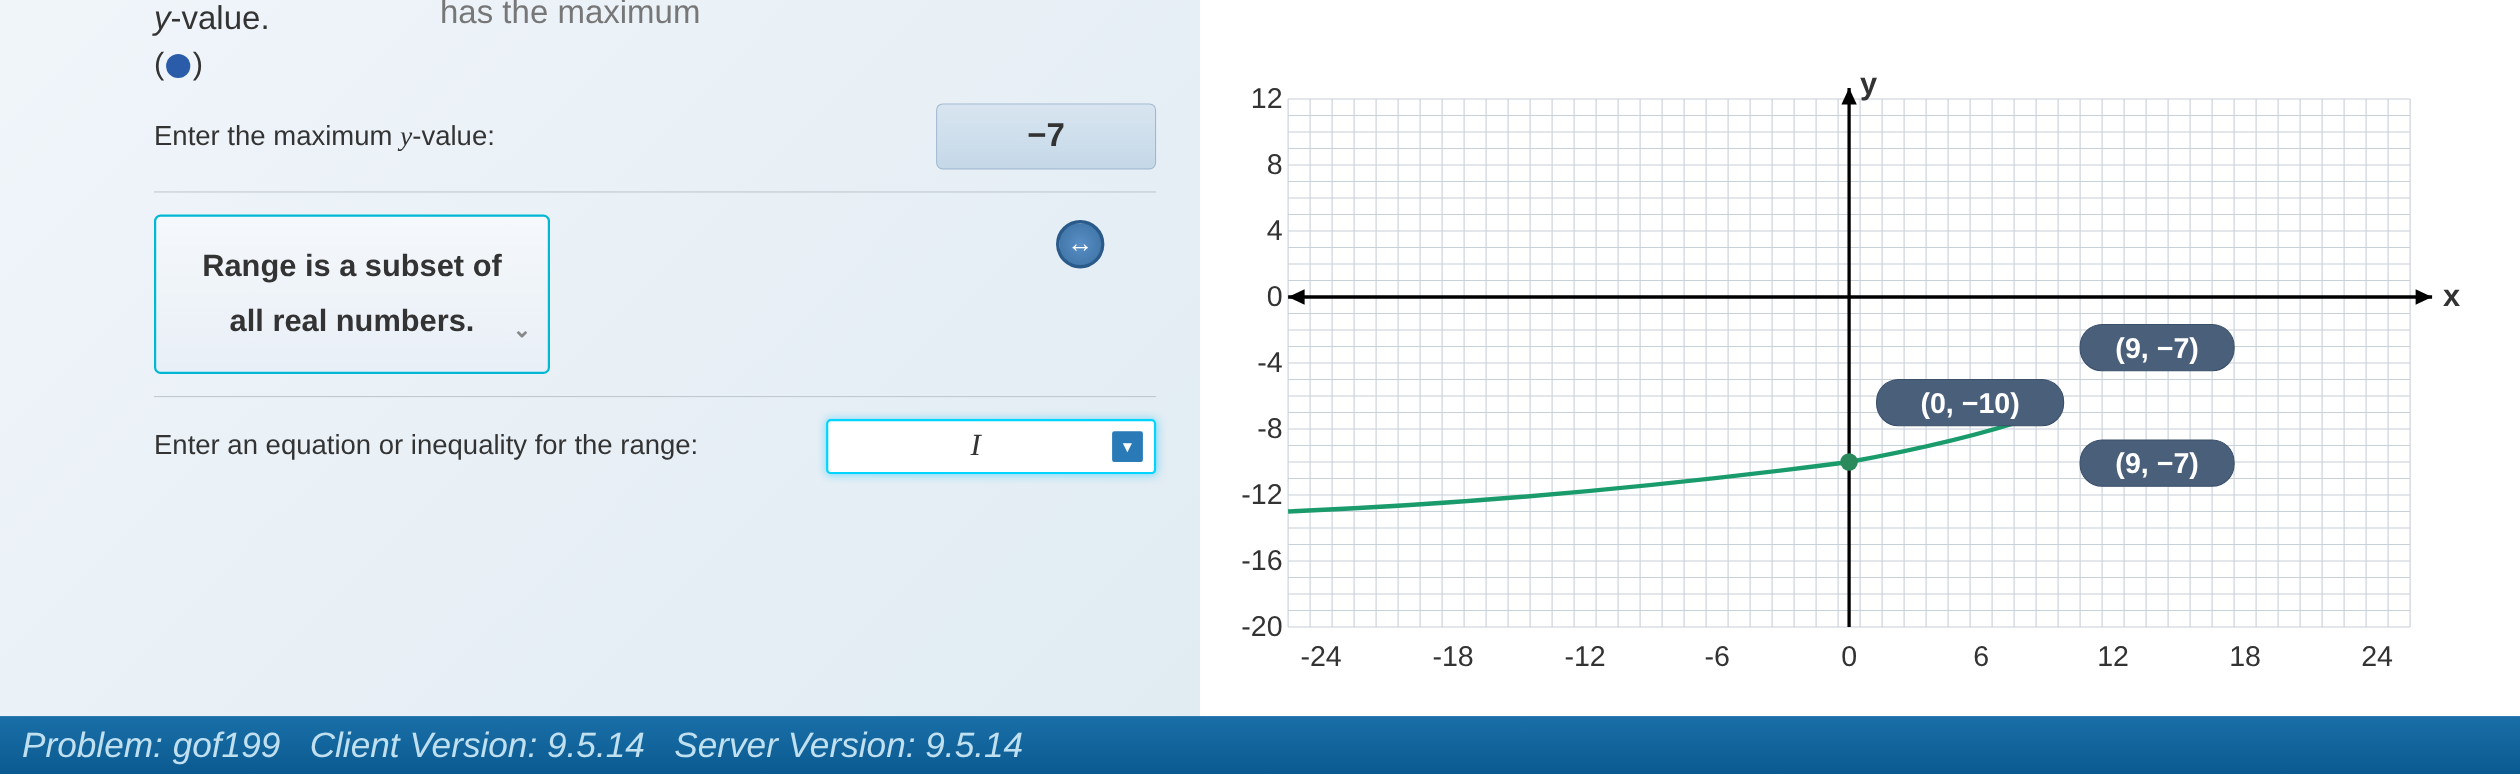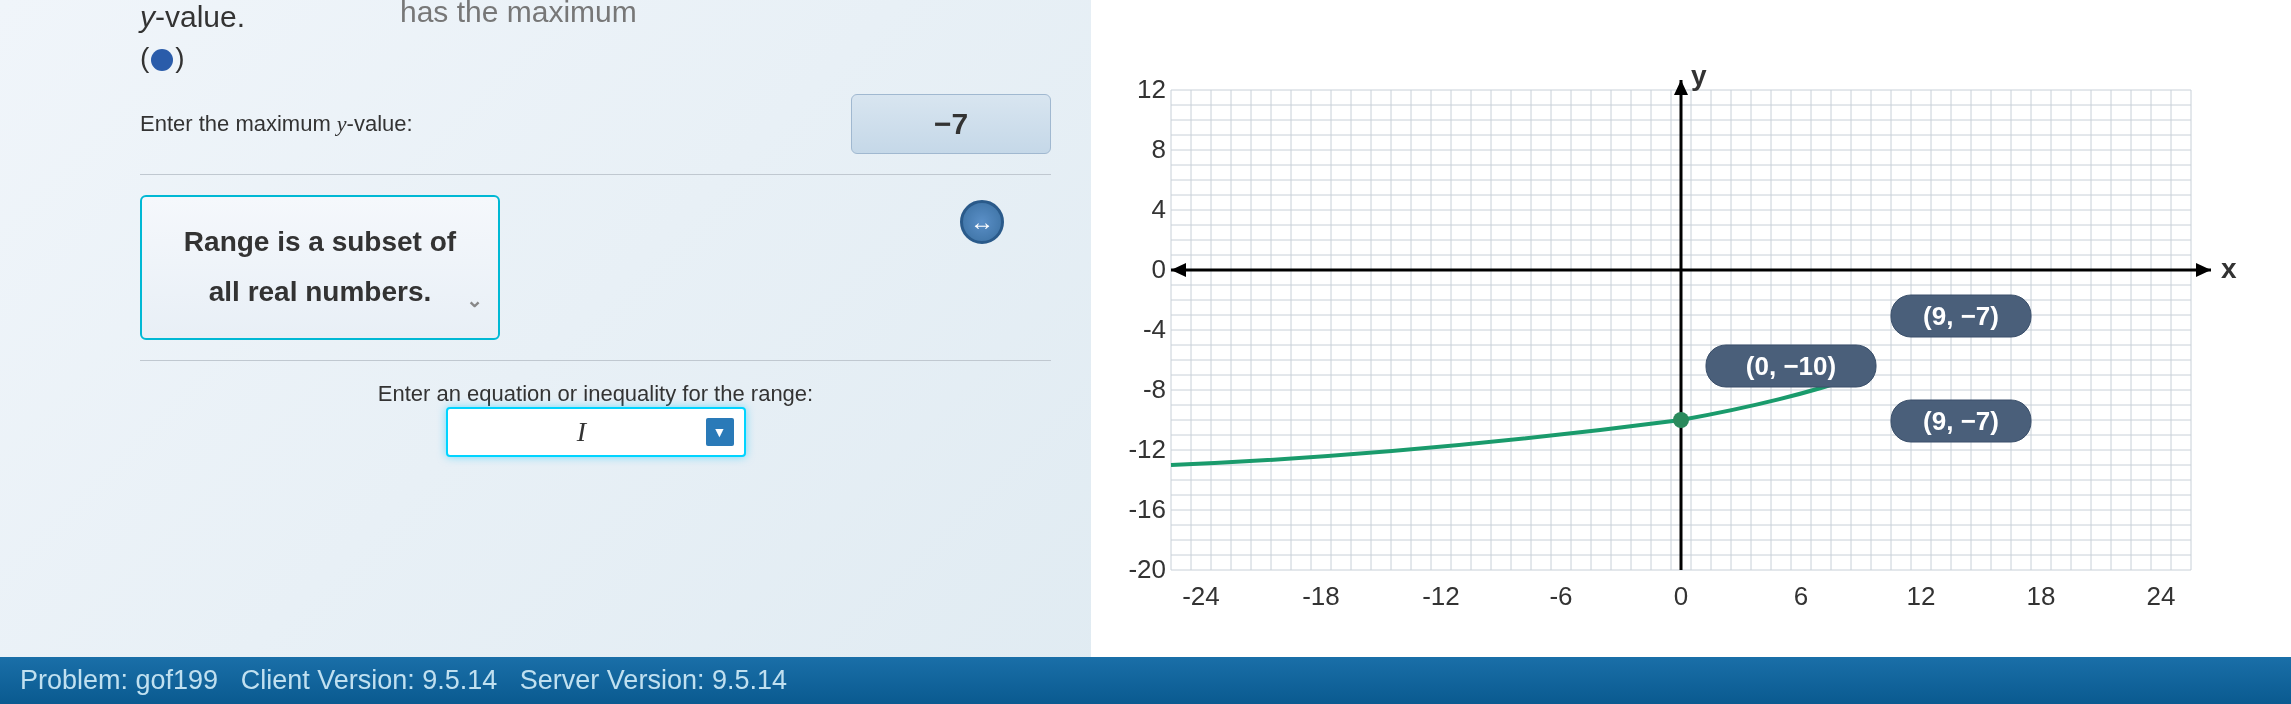--- a/index.html
+++ b/index.html
@@ -48,21 +48,21 @@
       margin: 0 2px;
     }
     .question-row {
       display: flex;
       align-items: center;
       justify-content: space-between;
       padding: 20px 0;
       border-bottom: 1px solid #c0c8d0;
     }
     .question-label {
-      font-size: 22px;
+      font-size: 25px;
       color: #333;
       flex: 1;
     }
     .question-label .italic { font-style: italic; font-family: 'Times New Roman', serif; }
     .answer-box {
       background: linear-gradient(180deg, #d8e5f0 0%, #c5d8e8 100%);
       border: 1px solid #a0b8d0;
       border-radius: 6px;
       padding: 12px 40px;
       font-size: 30px;
@@ -140,21 +140,22 @@
       z-index: 10;
     }
     .footer-bar {
       position: absolute;
       bottom: 0;
       left: 0;
       right: 0;
       background: linear-gradient(180deg, #1a6fa8 0%, #0a5a90 100%);
       color: #c0e0f0;
       padding: 8px 20px;
-      font-size: 27px;
+      font-size: 32px;
+      font-style: italic;
     }
     
     .graph-container {
       position: relative;
       margin: 70px 0 0 20px;
       width: 1150px;
       height: 560px;
     }
     .graph-svg {
       width: 100%;
@@ -196,21 +197,21 @@
       <div class="question-label">
         <span>Enter the maximum </span><span class="italic">y</span>-value:
       </div>
       <div class="answer-box">−7</div>
     </div>
 
     <div class="question-row">
       <div class="range-select">Range is a subset of all real numbers.</div>
     </div>
 
-    <div class="question-row" style="border-bottom:none;flex-direction:column;">
+    <div class="question-row" style="border-bottom:none;">
       <div class="question-label">Enter an equation or inequality for the range:</div>
       <div class="equation-input">
         <span class="cursor">I</span>
         <span class="dropdown-btn">▼</span>
       </div>
     </div>
   </div>
 
   <div class="divider-handle">↔</div>
 

